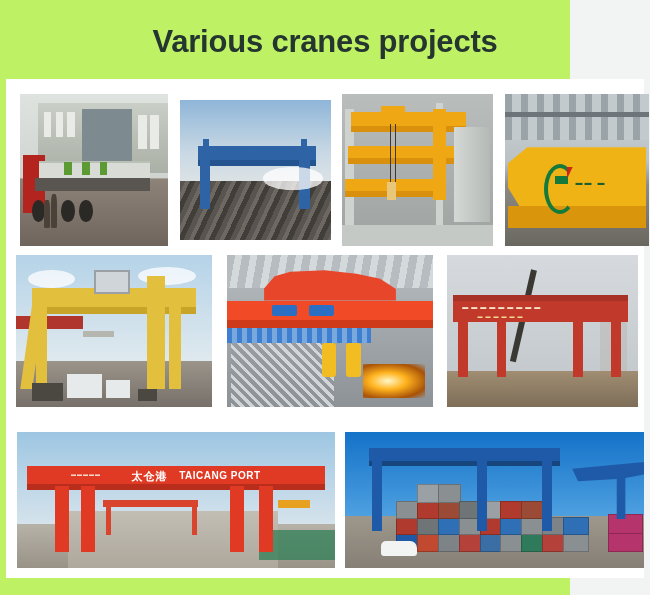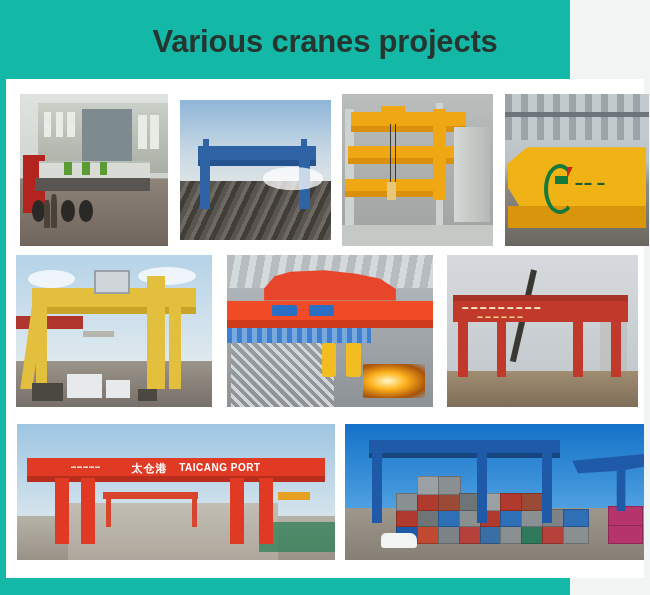--- a/index.html
+++ b/index.html
@@ -10,21 +10,21 @@
     width: 650px;
     height: 595px;
     background: #f2f3f3;
     font-family: "Liberation Sans", sans-serif;
     overflow: hidden;
   }
   .page {
     width: 570px;
     height: 595px;
     position: relative;
-    background: #14b8a6;
+    background: #bef264;
   }
   .page-title {
     position: absolute;
     top: 24px;
     left: 0;
     width: 650px;
     text-align: center;
     font-size: 31px;
     font-weight: bold;
     color: #253530;
@@ -39,21 +39,21 @@
     height: 499px;
     background: #ffffff;
   }
   .gallery-row {
     position: absolute;
     left: 0;
     display: flex;
   }
   .row-1 { top: 15px; left: 14px; }
   .row-2 { top: 176px; left: 10px; }
-  .row-3 { top: 345px; left: 11px; text-align: center; }
+  .row-3 { top: 353px; left: 11px; text-align: center; }
 
   .photo {
     position: relative;
     overflow: hidden;
     background: #cfd6da;
     flex: none;
   }
   .photo > .scene {
     position: absolute;
     inset: 0;

